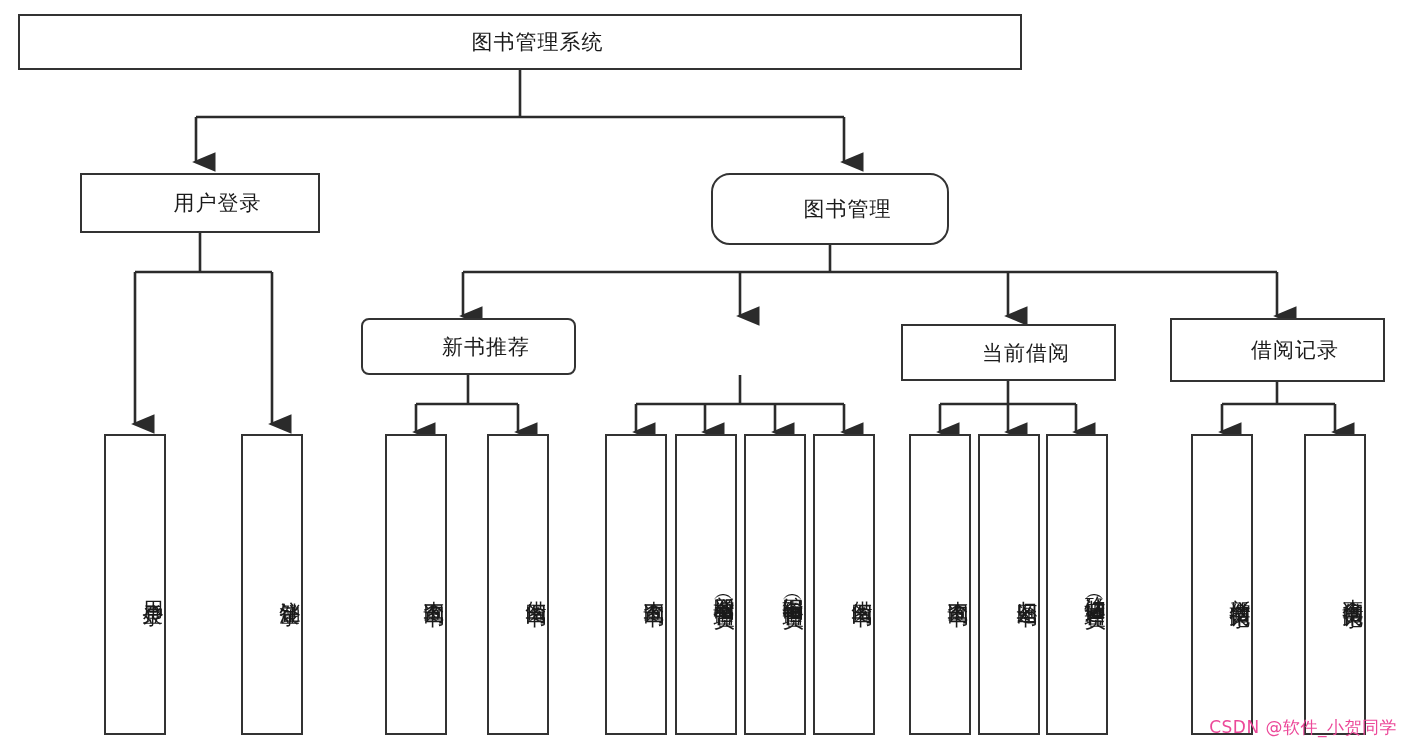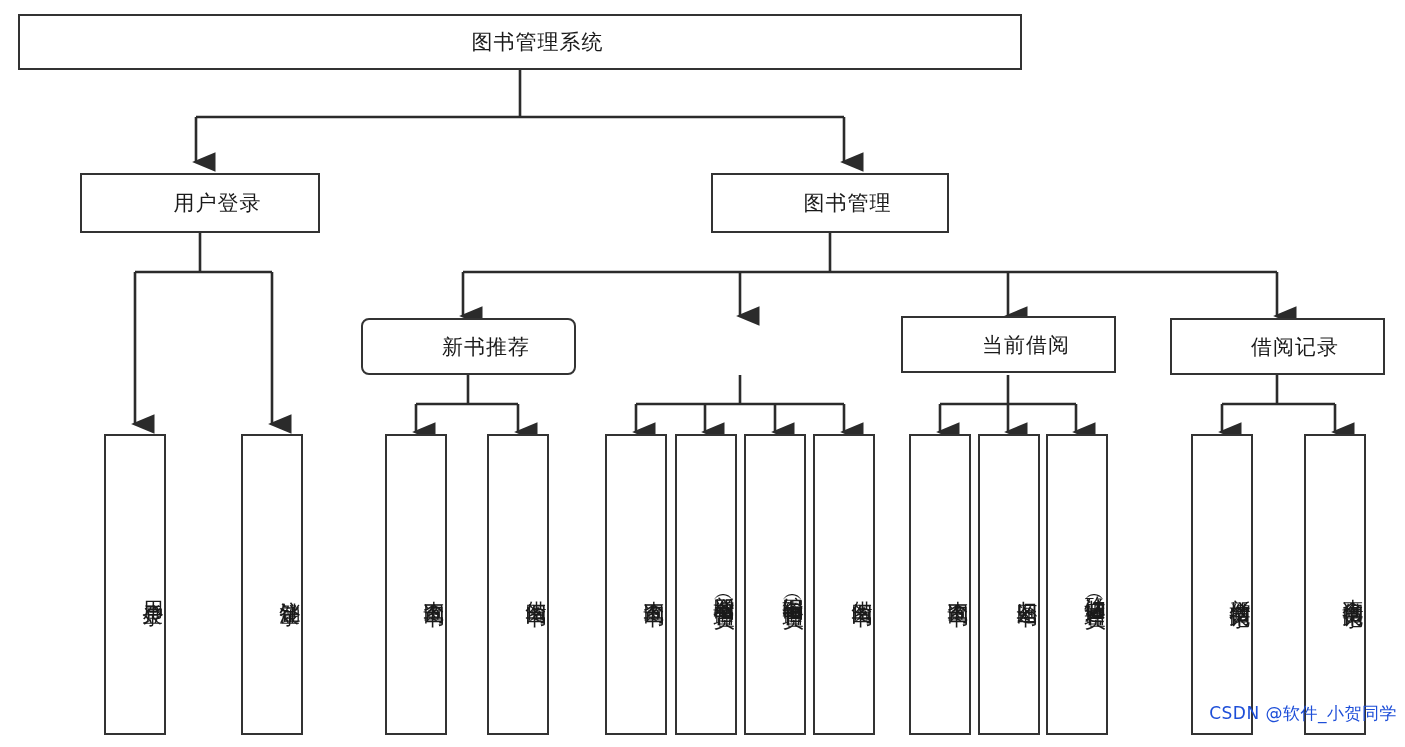--- a/index.html
+++ b/index.html
@@ -55,23 +55,23 @@
     text-align: center;
     white-space: pre-line;
   }
   .node.vert .label {
     writing-mode: vertical-rl;
     text-orientation: upright;
   }
   #watermark {
     position: absolute;
     right: 8px;
-    bottom: 22px;
+    bottom: 8px;
     font-size: 17px;
-    color: #1d4ed8;
+    color: #ec4899;
     letter-spacing: 0.5px;
     white-space: nowrap;
   }
 </style>
 </head>
 <body>
 
 <div id="canvas">
 
   <svg class="wires" viewBox="0 0 1405 747">
@@ -124,31 +124,31 @@
     </g>
   </svg>
 
   <div class="node horiz" style="left:18px; top:14px; width:1004px; height:56px;">
     <span class="label">图书管理系统</span>
   </div>
 
   <div class="node horiz" style="left:80px; top:173px; width:240px; height:60px;">
     <span class="label">用户登录</span>
   </div>
-  <div class="node horiz" style="left:711px; top:173px; width:238px; height:60px;">
+  <div class="node horiz" style="left:711px; top:173px; width:238px; height:72px;border-radius:19px;">
     <span class="label">图书管理</span>
   </div>
 
   <div class="node horiz" style="left:361px; top:318px; width:215px; height:57px;border-radius:8px;">
     <span class="label">新书推荐</span>
   </div>
-  <div class="node horiz" style="left:901px; top:316px; width:215px; height:57px;">
+  <div class="node horiz" style="left:901px; top:324px; width:215px; height:57px;">
     <span class="label">当前借阅</span>
   </div>
-  <div class="node horiz" style="left:1170px; top:318px; width:215px; height:57px;">
+  <div class="node horiz" style="left:1170px; top:318px; width:215px; height:64px;">
     <span class="label">借阅记录</span>
   </div>
 
   <div class="node vert" style="left:104px; top:434px; width:62px; height:301px;">
     <span class="label">用户登录</span>
   </div>
   <div class="node vert" style="left:241px; top:434px; width:62px; height:301px;">
     <span class="label">注销登录</span>
   </div>
 

